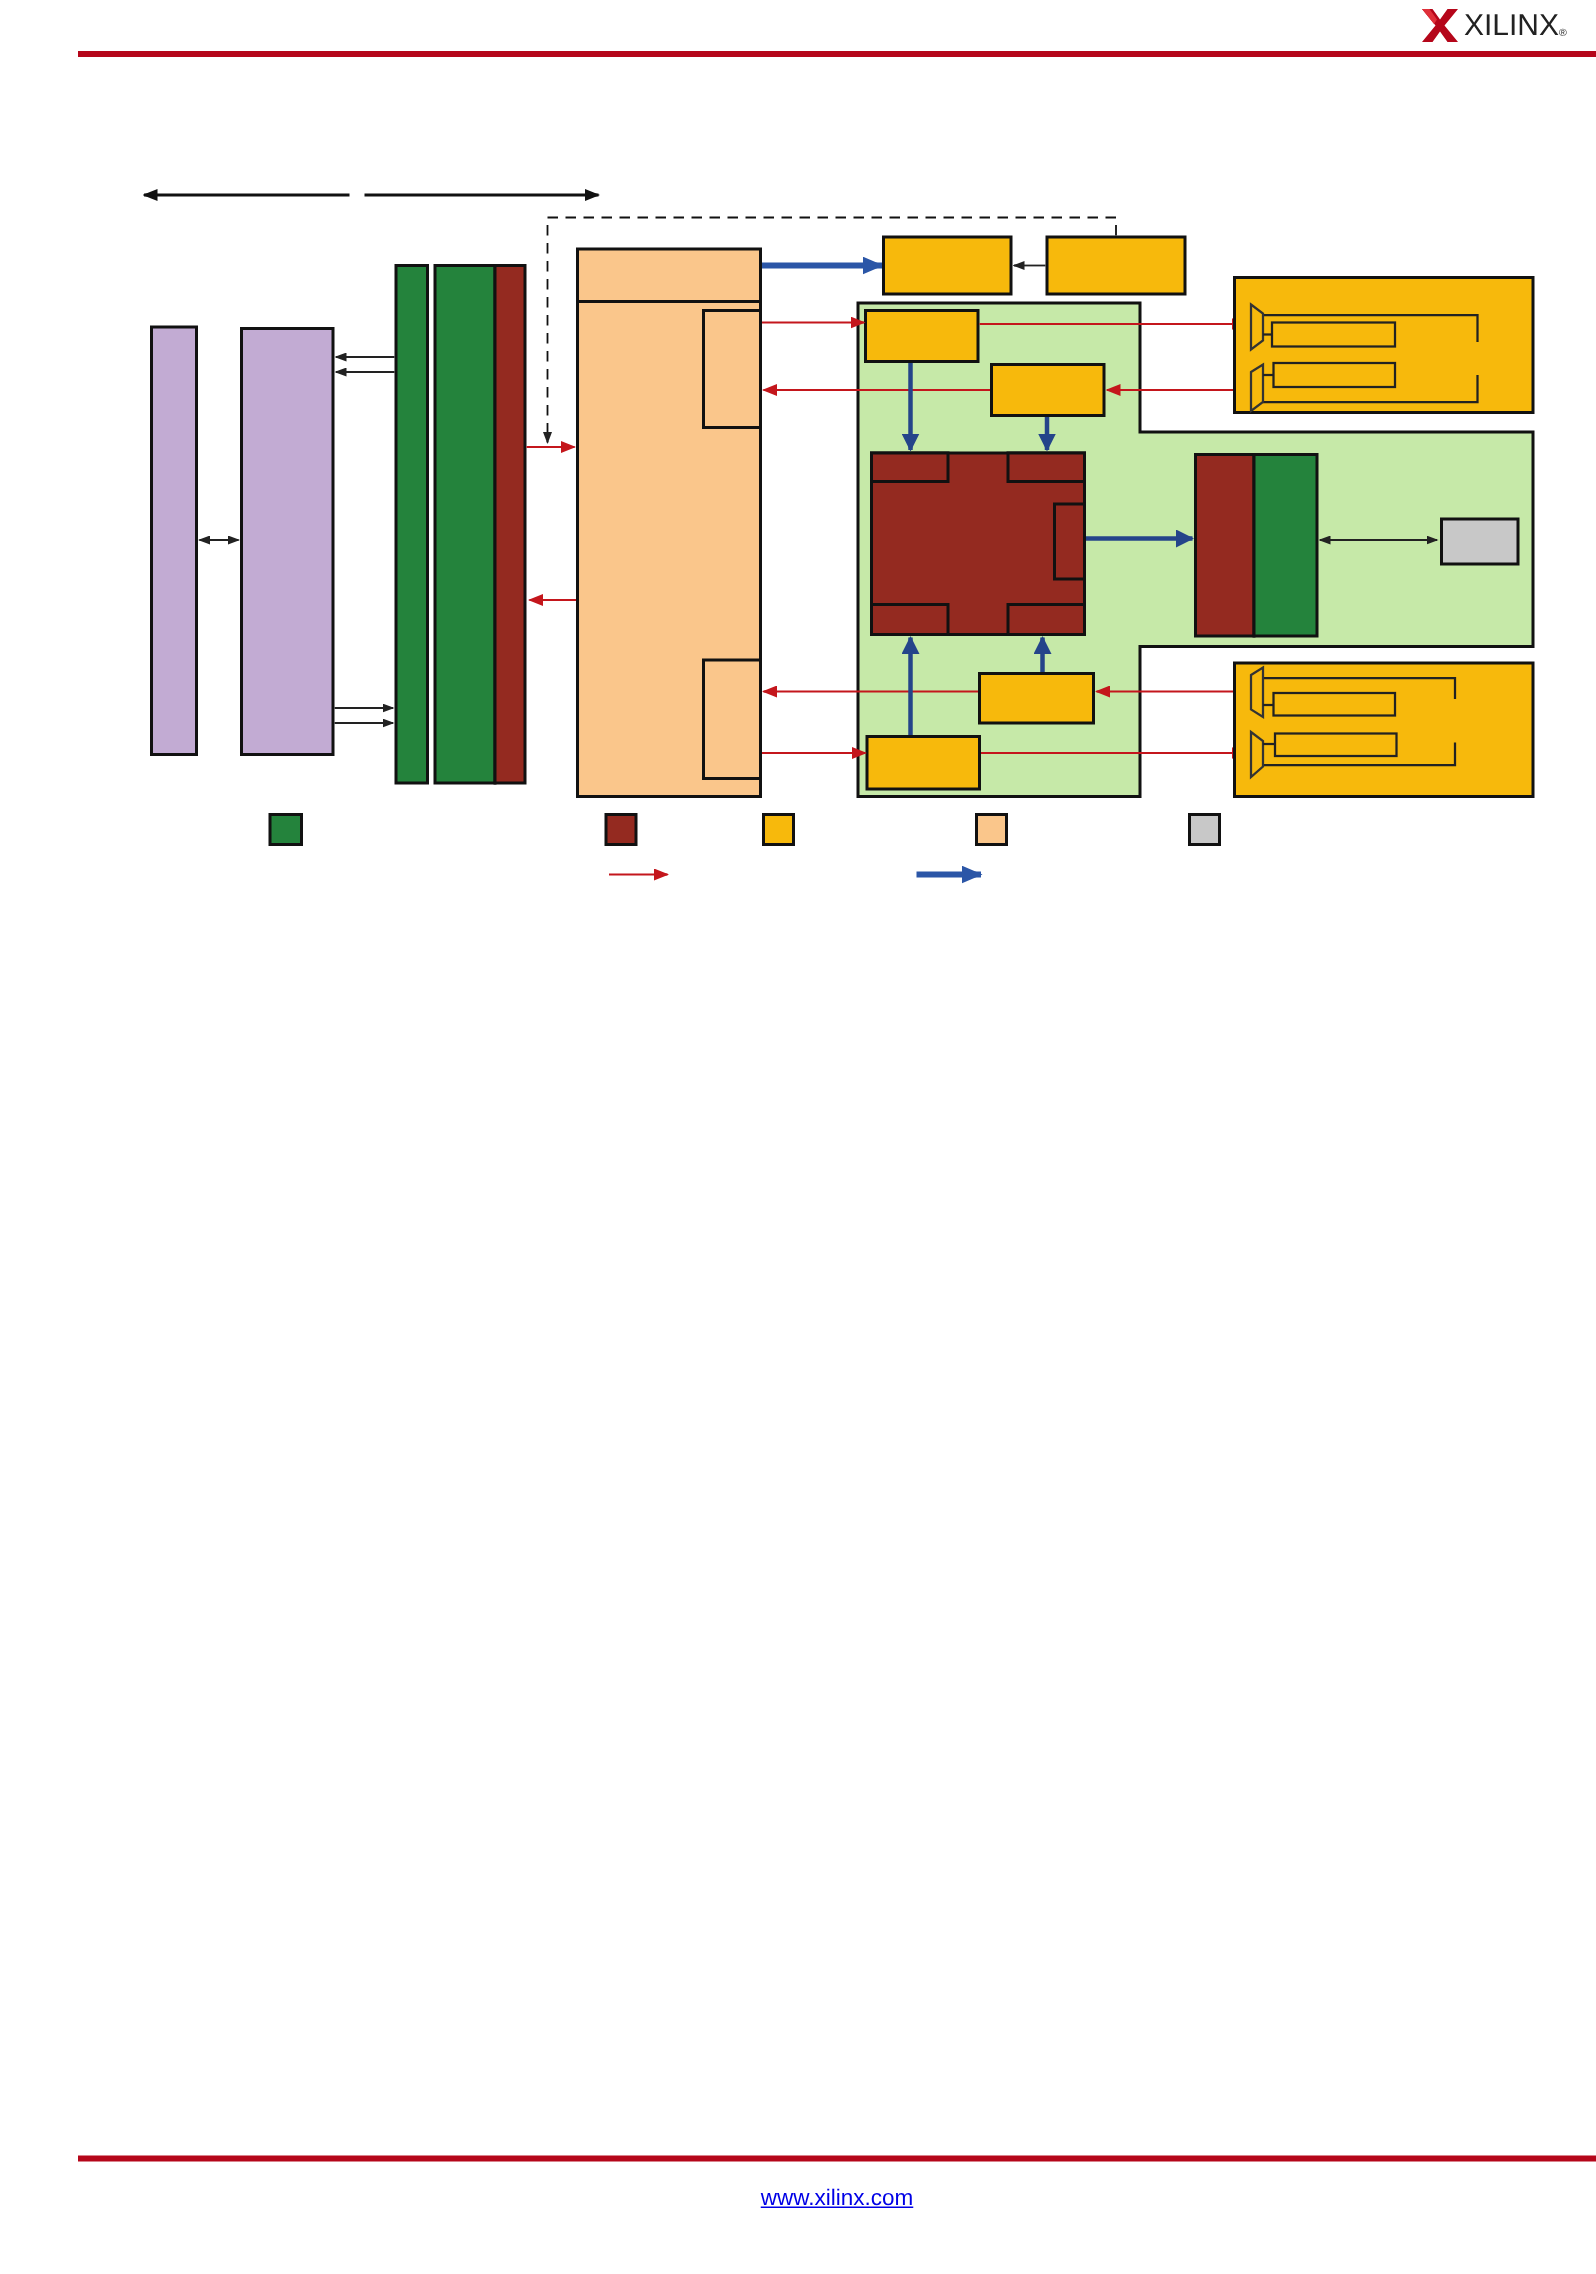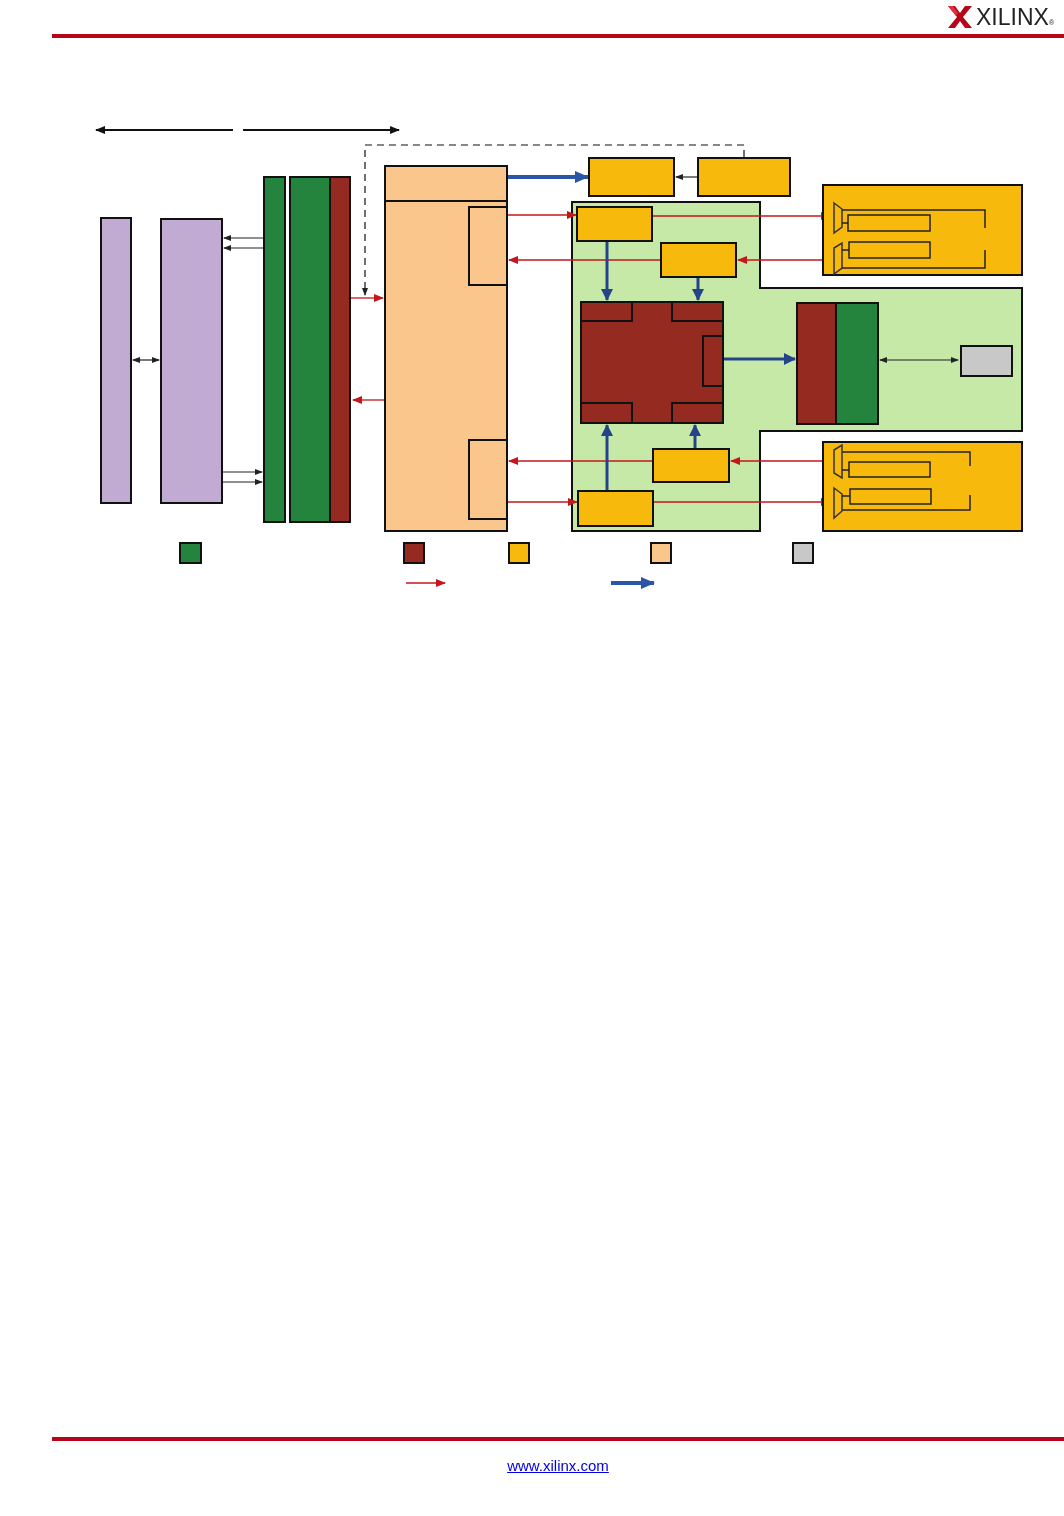--- a/index.html
+++ b/index.html
@@ -1,21 +1,21 @@
 <!DOCTYPE html>
 <html><head>
   <meta charset="utf-8">
   <style>
     html, body { margin: 0; padding: 0; background: #ffffff; }
     body { width: 1064px; height: 1516px; position: relative; overflow: hidden; font-family: "Liberation Sans", sans-serif; }
     .header-rule { position: absolute; left: 52px; top: 34px; width: 1012px; height: 4px; background: #b5061a; }
     .footer-rule { position: absolute; left: 52px; top: 1437px; width: 1012px; height: 4px; background: #b5061a; }
     .logo { position: absolute; left: 948px; top: 4px; height: 26px; display: flex; align-items: center; }
     .logo-mark { width: 24px; height: 22px; }
-    .logo-text { font-family: "Liberation Sans", sans-serif; font-size: 23px; color: #222; letter-spacing: 0px; margin-left: 4px; line-height: 26px; }
+    .logo-text { font-family: "Liberation Sans", sans-serif; font-size: 20px; color: #222; letter-spacing: 0px; margin-left: 4px; line-height: 26px; }
     .logo-reg { font-size: 7px; color: #222; align-self: flex-end; margin-bottom: 4px; }
     .footer-link { position: absolute; left: 0; width: 1116px; top: 1457px; text-align: center; font-size: 15px; color: #0000e6; text-decoration: underline; }
     .diagram { position: absolute; left: 0; top: 0; }
   </style>
 </head>
 <body>
 
 <div class="header-rule"></div>
 
 <div class="logo">

